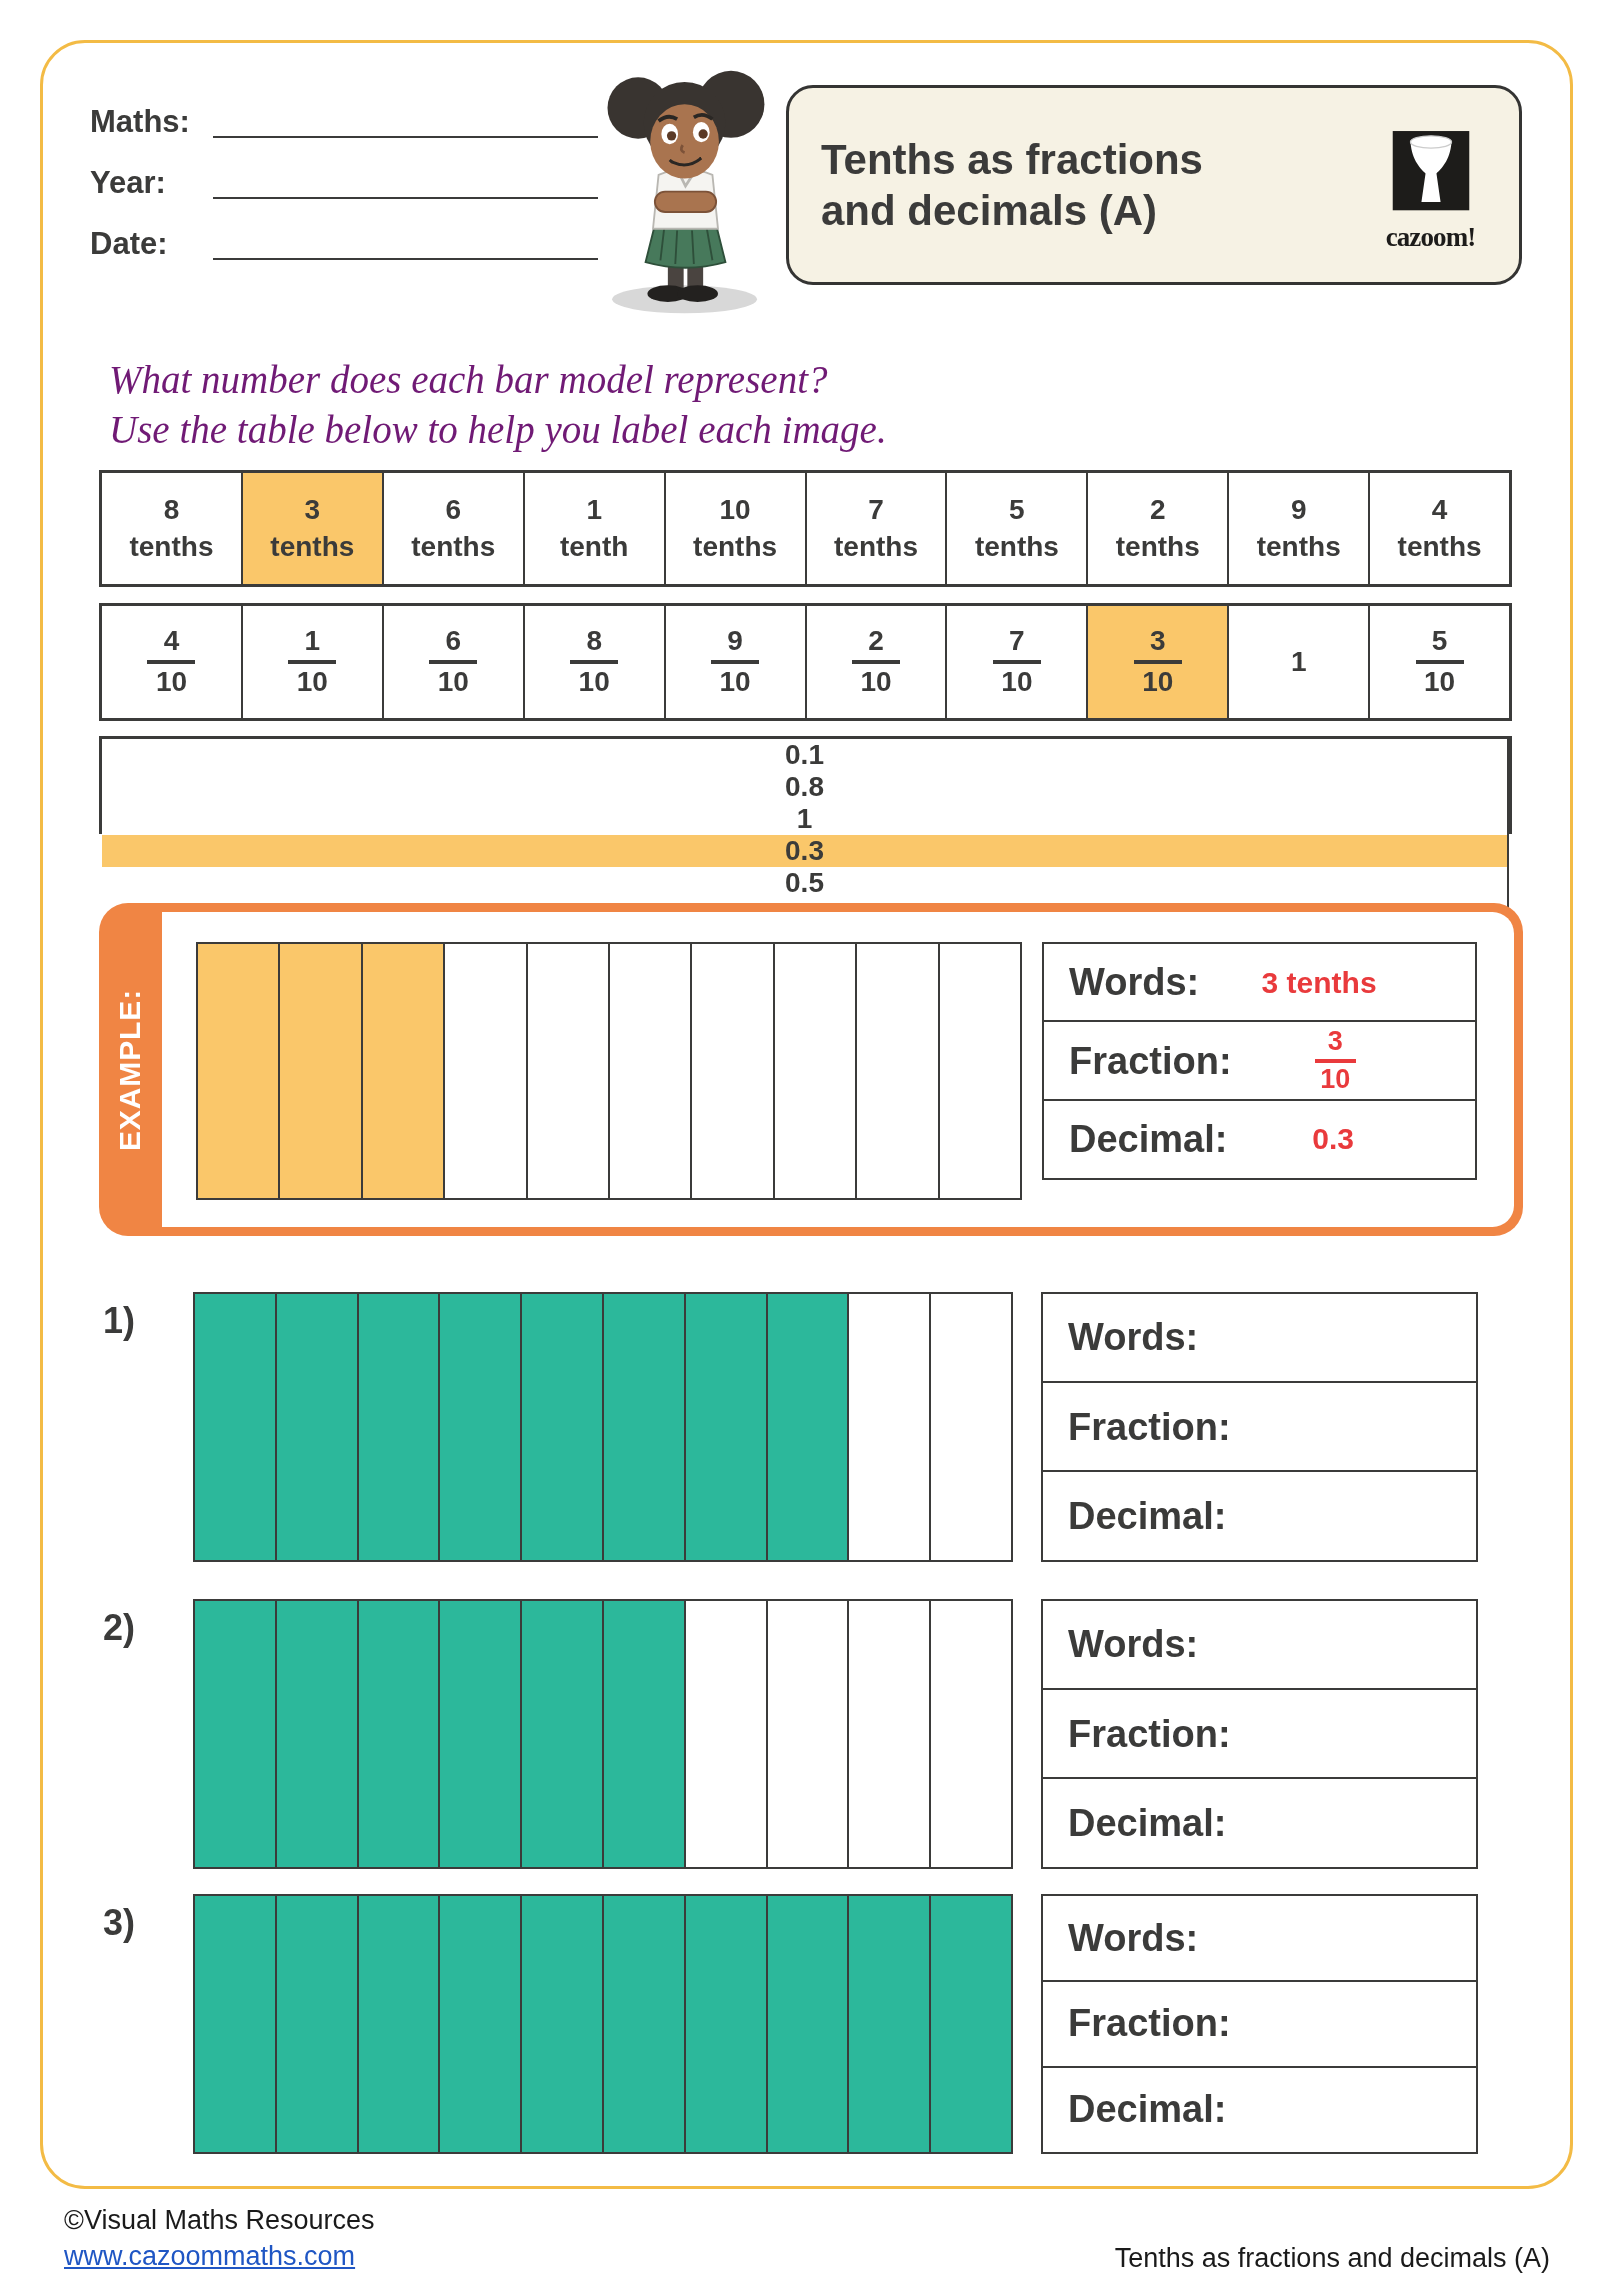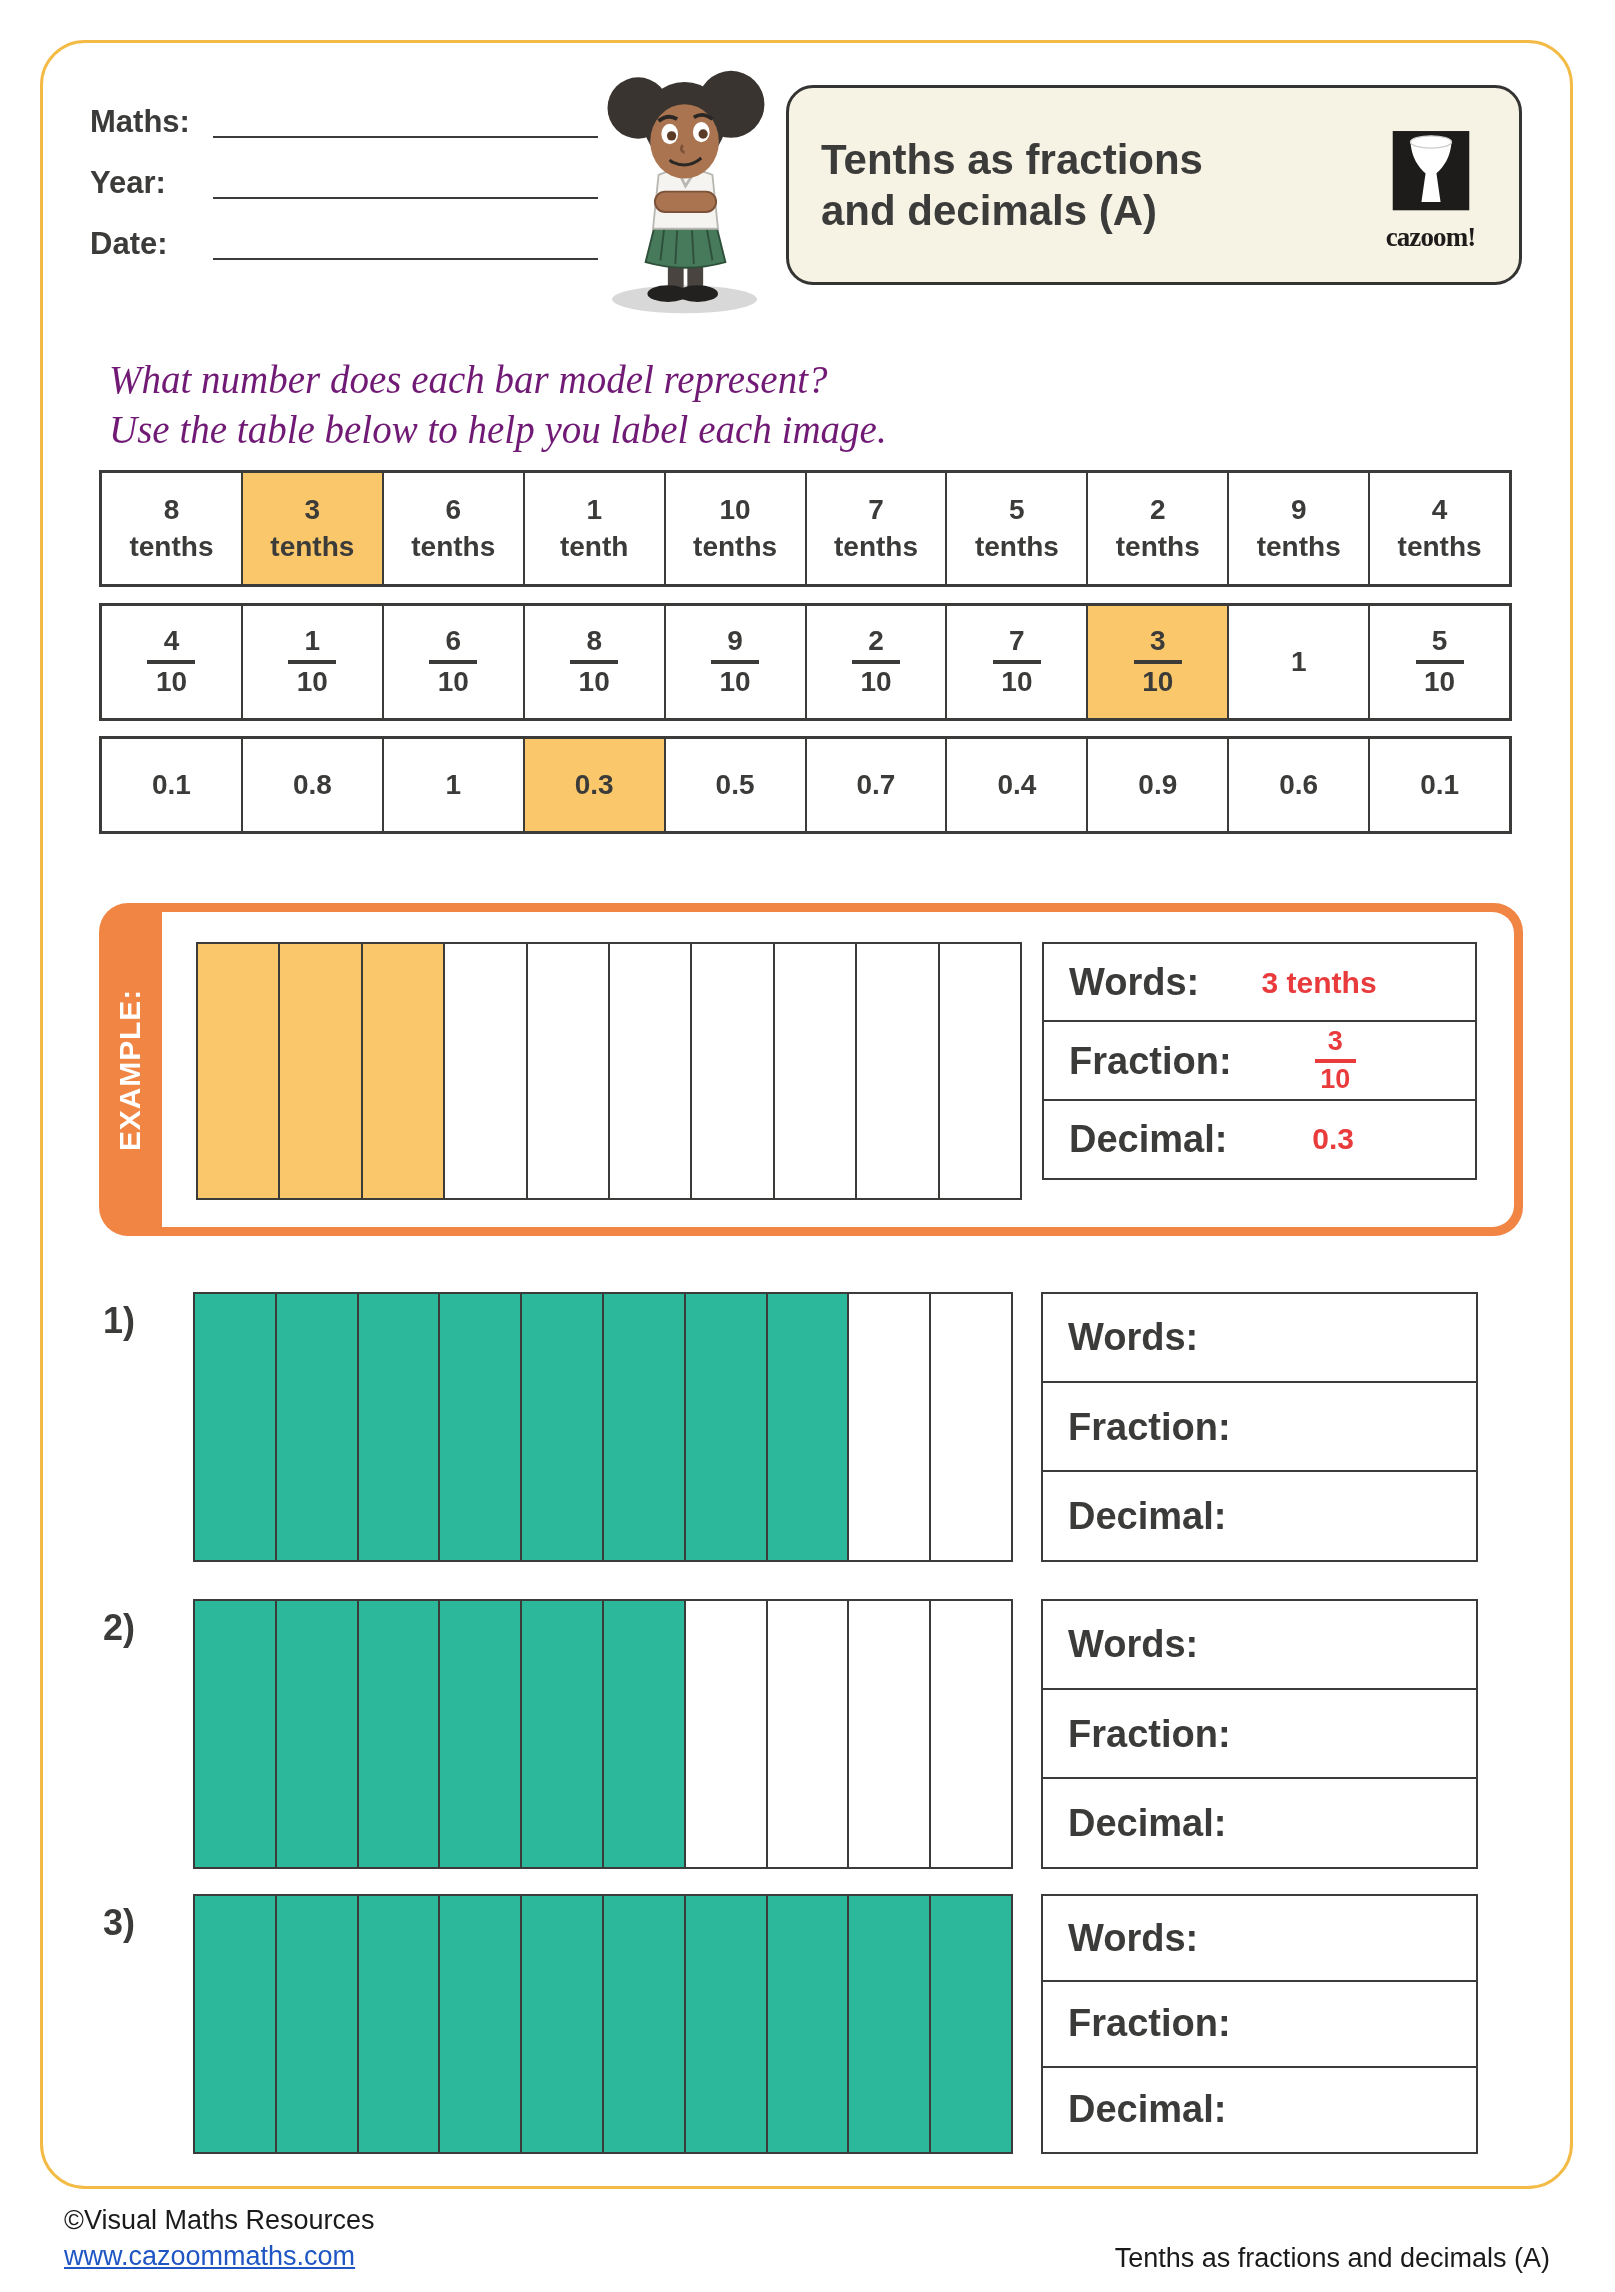--- a/index.html
+++ b/index.html
@@ -228,21 +228,21 @@
       </div>
     <div class="cell">
         <div class="frac">
           <div class="fnum">5</div>
           <div class="fbar"></div>
           <div class="fden">10</div>
         </div>
       </div>
   </div>
 
-  <div class="ref-row" style="top:736px; height:98px;">
+  <div class="ref-row" style="top:736px; height:98px;flex-direction:column;">
     <div class="cell">
         <div class="dec-val">0.1</div>
       </div>
     <div class="cell">
         <div class="dec-val">0.8</div>
       </div>
     <div class="cell">
         <div class="dec-val">1</div>
       </div>
     <div class="cell hl">

